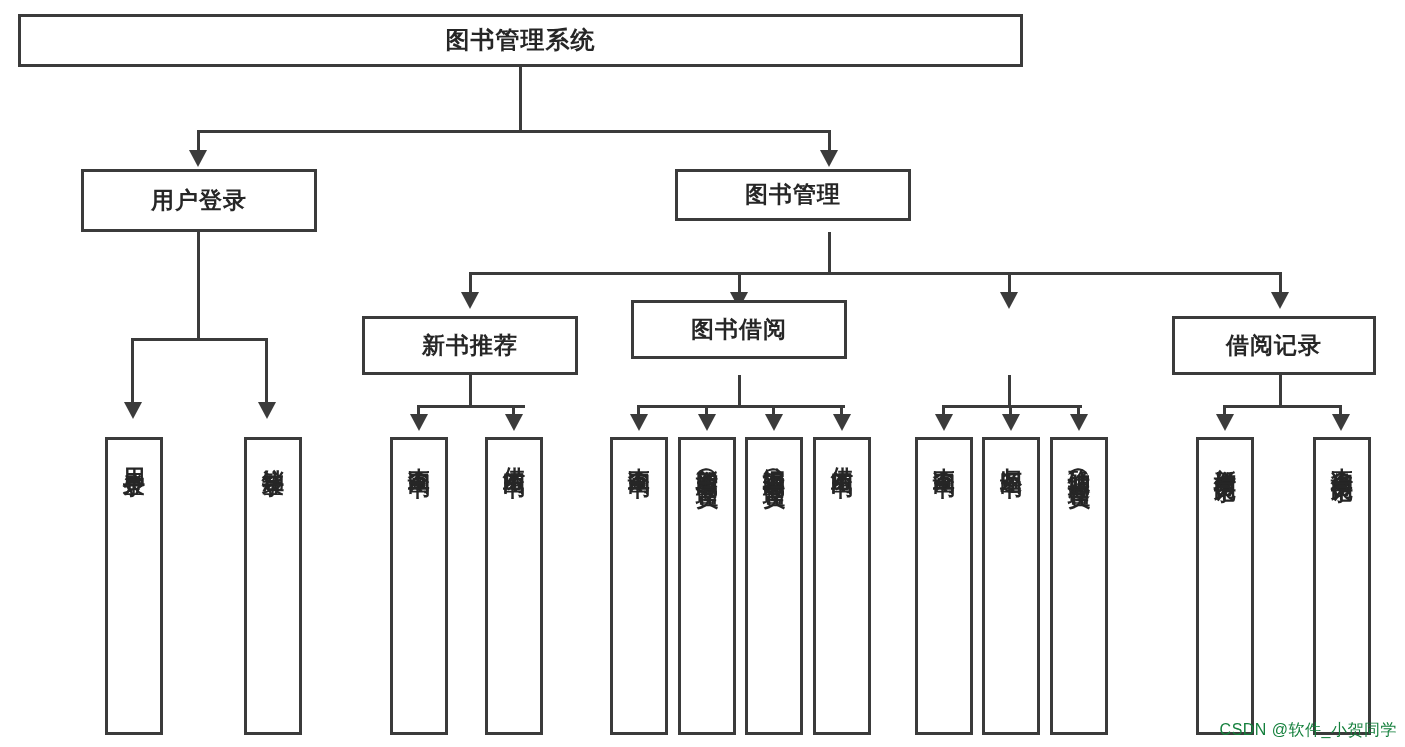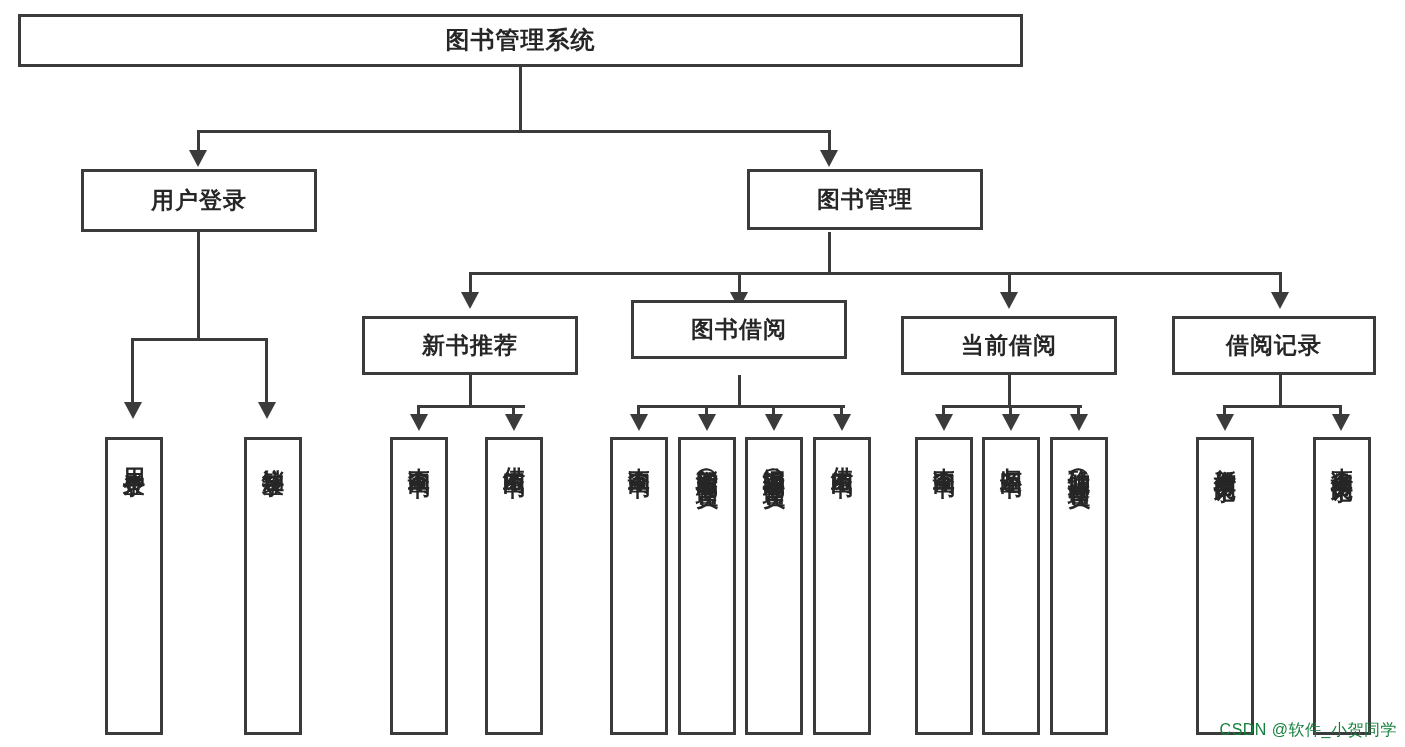--- a/index.html
+++ b/index.html
@@ -100,21 +100,21 @@
   <div class="vline" style="left:197px; top:130px; width:3px; height:25px;"></div>
   <div class="arrow" style="left:189px; top:150px;"></div>
 
   <div class="vline" style="left:828px; top:130px; width:3px; height:25px;"></div>
   <div class="arrow" style="left:820px; top:150px;"></div>
 
   <div class="node lvl2" style="left:81px; top:169px; width:236px; height:63px;">
     <span class="label">用户登录</span>
   </div>
 
-  <div class="node lvl2" style="left:747px; top:169px; width:236px; height:61px;">
+  <div class="node lvl2" style="left:675px; top:169px; width:236px; height:52px;">
     <span class="label">图书管理</span>
   </div>
 
   <div class="vline" style="left:197px; top:232px; width:3px; height:108px;"></div>
   <div class="hline" style="left:131px; top:338px; width:137px; height:3px;"></div>
   <div class="vline" style="left:131px; top:338px; width:3px; height:68px;"></div>
   <div class="arrow" style="left:124px; top:402px;"></div>
   <div class="vline" style="left:265px; top:338px; width:3px; height:68px;"></div>
   <div class="arrow" style="left:258px; top:402px;"></div>
 
@@ -131,23 +131,20 @@
   <div class="arrow" style="left:1000px; top:292px;"></div>
 
   <div class="vline" style="left:1279px; top:272px; width:3px; height:25px;"></div>
   <div class="arrow" style="left:1271px; top:292px;"></div>
 
   <div class="node lvl3" style="left:362px; top:316px; width:216px; height:59px;">
     <span class="label">新书推荐</span>
   </div>
   <div class="node lvl3" style="left:631px; top:300px; width:216px; height:59px;">
     <span class="label">图书借阅</span>
-  </div>
-  <div class="node lvl3" style="left:901px; top:316px; width:216px; height:59px;">
-    <span class="label">当前借阅</span>
   </div>
   <div class="node lvl3" style="left:1172px; top:316px; width:204px; height:59px;">
     <span class="label">借阅记录</span>
   </div>
 
   <div class="vline" style="left:469px; top:375px; width:3px; height:32px;"></div>
   <div class="hline" style="left:417px; top:405px; width:108px; height:3px;"></div>
   <div class="vline" style="left:417px; top:405px; width:3px; height:12px;"></div>
   <div class="arrow" style="left:410px; top:414px;"></div>
   <div class="vline" style="left:512px; top:405px; width:3px; height:12px;"></div>

